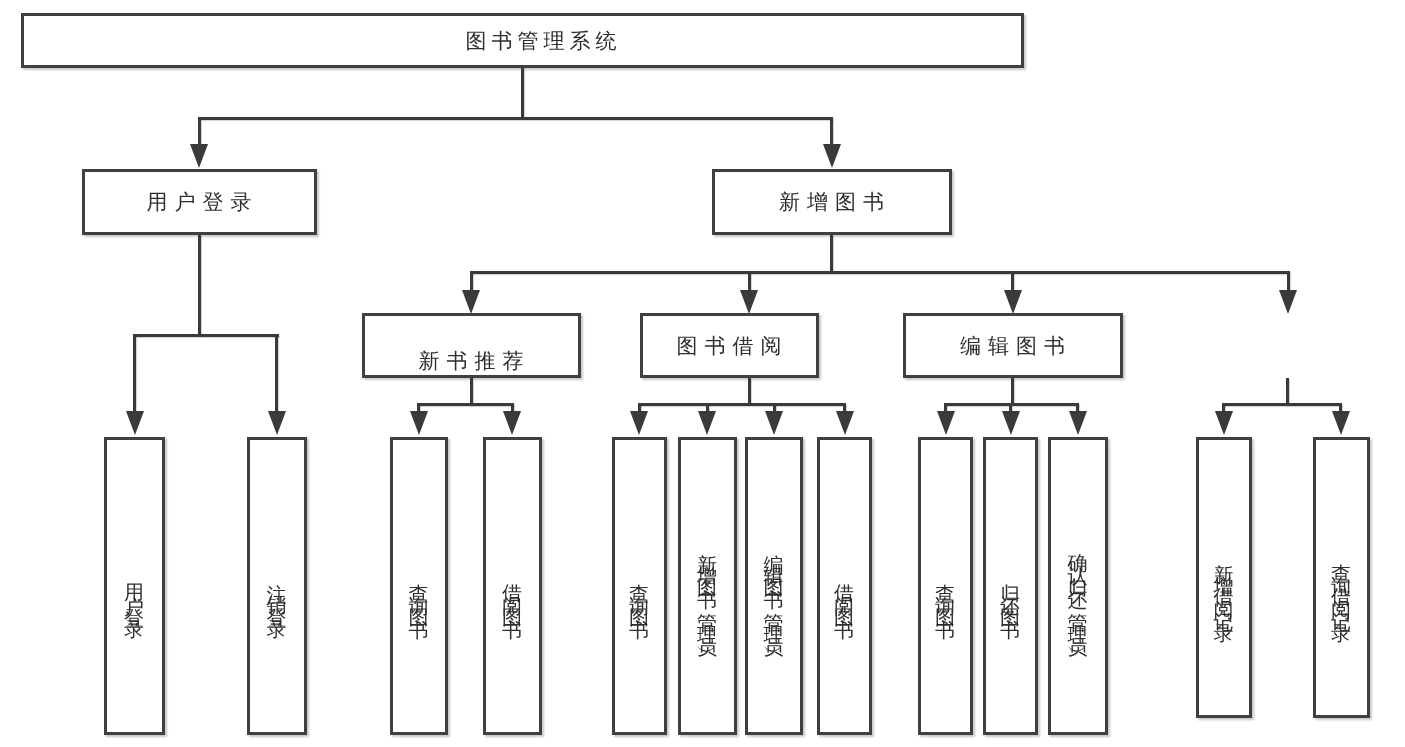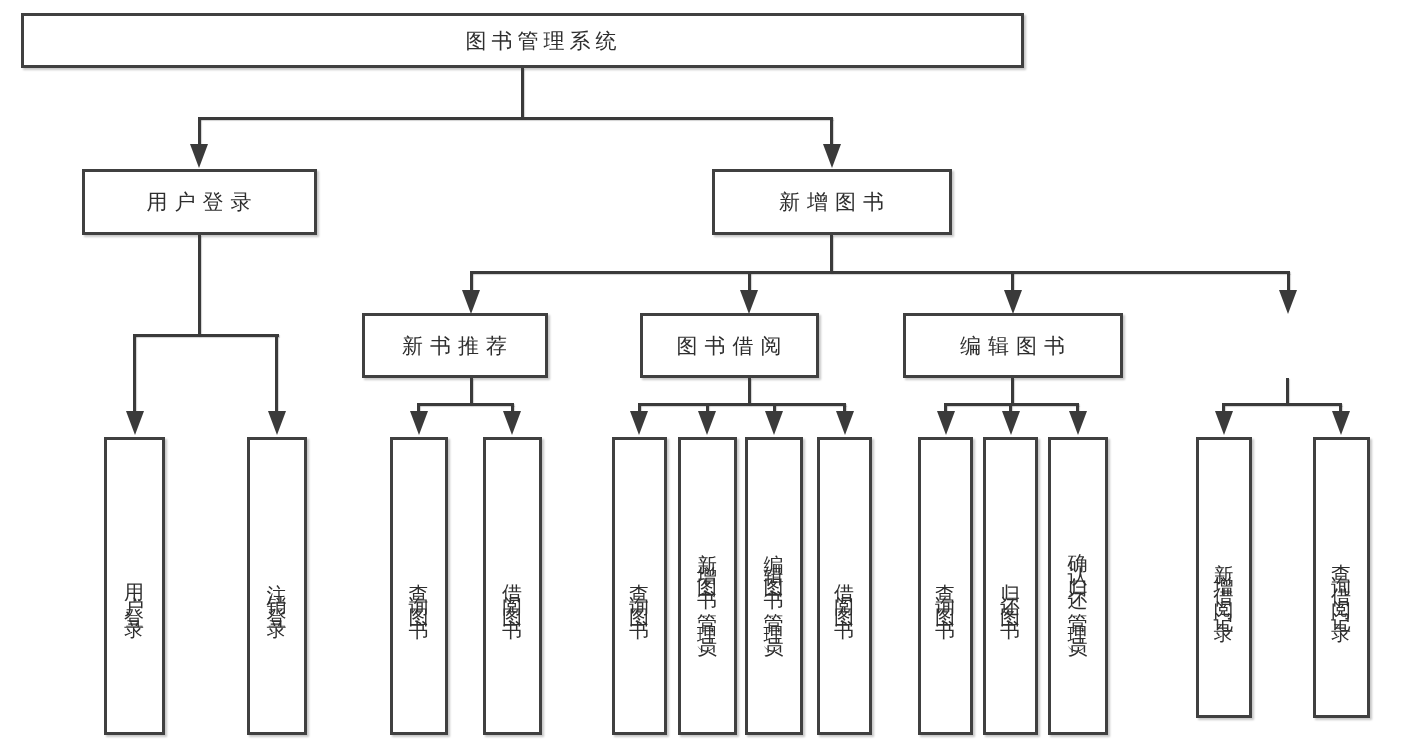--- a/index.html
+++ b/index.html
@@ -50,21 +50,21 @@
     <span class="lbl">图书管理系统</span>
   </div>
 
   <div class="box hbox l2" style="left:82px;width:235px;">
     <span class="lbl">用户登录</span>
   </div>
   <div class="box hbox l2" style="left:712px;width:240px;">
     <span class="lbl">新增图书</span>
   </div>
 
-  <div class="box hbox l3" style="left:362px;width:186px;">
+  <div class="box hbox l3" style="left:362px;width:219px;align-items:flex-end;">
     <span class="lbl">新书推荐</span>
   </div>
   <div class="box hbox l3" style="left:640px;width:179px;">
     <span class="lbl">图书借阅</span>
   </div>
   <div class="box hbox l3" style="left:903px;width:220px;">
     <span class="lbl">编辑图书</span>
   </div>
 
   <div class="box leaf" style="left:104px;width:61px;">

